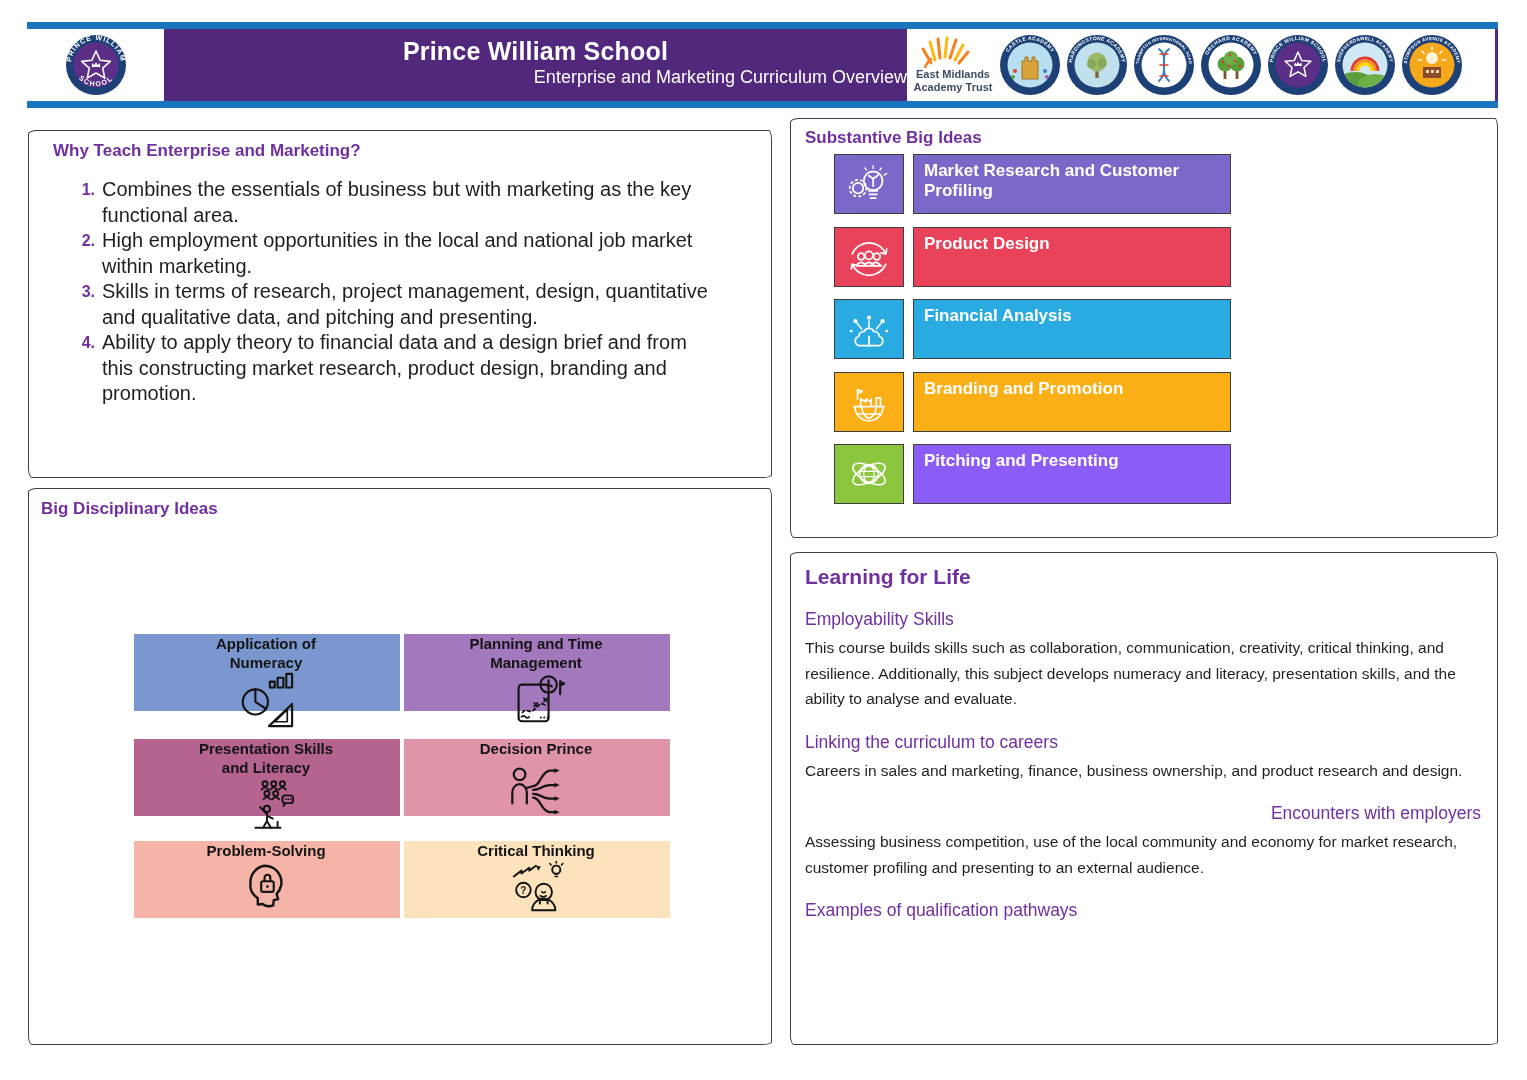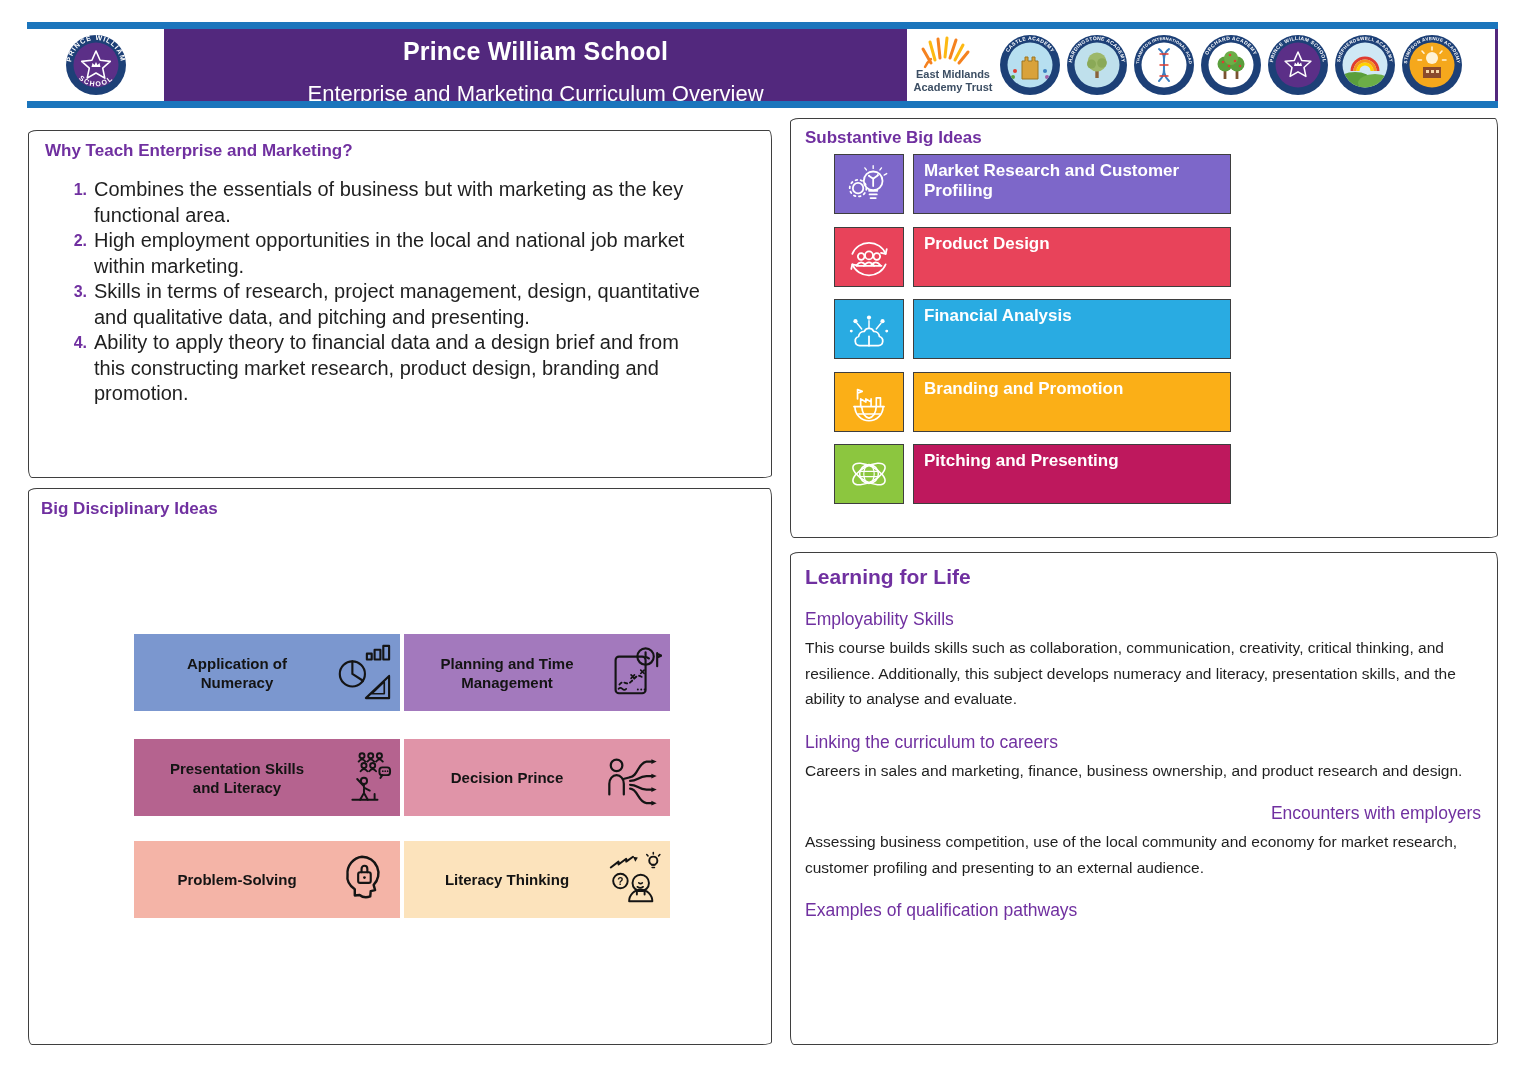--- a/index.html
+++ b/index.html
@@ -9,50 +9,50 @@
   
   #header{position:absolute;left:27px;top:22px;width:1471px;height:86px;}
   .stripe{position:absolute;left:0;width:100%;height:7px;}
   #stripe-top{top:0;}
   #stripe-bottom{bottom:0;}
   #band{position:absolute;left:0;top:7px;width:100%;height:72px;}
   #logo-box{position:absolute;left:0;top:0;width:137px;height:72px;background:#ffffff;
             display:flex;align-items:center;justify-content:center;}
   #title-wrap{position:absolute;left:137px;top:0;width:743px;height:72px;text-align:center;color:#fff;}
   #hdr-title{font-size:25px;font-weight:bold;margin-top:8px;letter-spacing:.2px;}
-  #hdr-sub{font-size:22px;margin-top:15px;}
+  #hdr-sub{font-size:18px;margin-top:1px;text-align:right;}
   #trust-box{position:absolute;right:3px;top:0;width:588px;height:72px;background:#ffffff;
              display:flex;align-items:center;gap:3px;padding:0 4px;box-sizing:border-box;}
   .badge{flex:0 0 auto;}
 
   
   .sketch{position:absolute;background:#fff;border:1.7px solid #3f3f3f;
           border-radius:9px 3px 10px 4px / 4px 10px 3px 9px;box-sizing:border-box;}
-  #box-why{left:28px;top:130px;width:744px;height:348px;padding:10px 16px;}
+  #box-why{left:28px;top:130px;width:744px;height:348px;padding:10px 24px;}
   #box-disc{left:28px;top:488px;width:744px;height:557px;padding:10px 12px;}
   #box-subst{left:790px;top:118px;width:708px;height:420px;padding:9px 14px;}
   #box-learn{left:790px;top:552px;width:708px;height:493px;padding:12px 16px 0 14px;}
 
   .purple-h{font-size:17px;font-weight:bold;}
 
   
   #why-list{margin:16px 0 0 18px;}
   .witem{display:flex;gap:7px;}
   .wnum{width:24px;text-align:right;font-weight:bold;font-size:16px;line-height:25.5px;flex:0 0 auto;}
   .wtext{width:614px;font-size:20px;line-height:25.5px;}
 
   
   .srow{position:absolute;left:0;top:0;width:100%;}
   .stile{position:absolute;width:70px;height:60px;border:1.6px solid #3e3e3e;box-sizing:border-box;
          display:flex;align-items:center;justify-content:center;}
   .sbar{position:absolute;left:122px;width:318px;height:60px;border:1.6px solid #3e3e3e;box-sizing:border-box;}
   .sbar-label{display:block;padding:6px 6px 0 10px;color:#fff;font-weight:bold;font-size:17px;}
 
   
-  .dtile{position:absolute;width:266px;height:77px;display:flex;align-items:center;box-sizing:border-box;padding:0 8px 0 6px;}
+  .dtile{position:absolute;width:266px;height:77px;display:flex;align-items:center;box-sizing:border-box;padding:0 8px 0 6px;flex-direction:column;}
   .dlabel{flex:1;text-align:center;font-weight:bold;font-size:15px;line-height:19px;color:#141414;padding:0 4px;}
   .dicon{flex:0 0 auto;}
 
   
   #learn-title{font-size:21px;font-weight:bold;}
   .lsec{margin-top:20px;}
   .lsec:first-of-type{margin-top:40px;}
   .lhead{font-size:17.5px;font-weight:normal;margin-bottom:5px;}
   .lbody{font-size:15.5px;line-height:25.5px;width:684px;}
 </style>
@@ -337,21 +337,21 @@
       <div class="stile" style="left: 43px; background-color: rgb(140, 198, 63);">
         <svg width="50" height="50" viewBox="0 0 48 48">
           <g fill="none" stroke="#fff" stroke-width="1.5" stroke-linecap="round">
             <circle cx="24" cy="24" r="9"></circle>
             <path d="M24,15 a5,9 0 0 0 0,18 a5,9 0 0 0 0,-18 M15.5,21.5 h17 M15.5,26.5 h17" stroke-width="1.1"></path>
             <ellipse cx="24" cy="24" rx="17" ry="7.5" transform="rotate(-28 24 24)"></ellipse>
             <ellipse cx="24" cy="24" rx="17" ry="7.5" transform="rotate(28 24 24)"></ellipse>
           </g>
         </svg>
       </div>
-      <div class="sbar" style="top: 0px; background-color: #be185d;">
+      <div class="sbar" style="top: 0px; background-color: #8b5cf6;">
         <span class="sbar-label">Pitching and Presenting</span>
       </div>
     </div>
   </div>
 
   <div id="box-disc" class="sketch">
     <div class="purple-h" style="color: rgb(112, 48, 160);">Big Disciplinary Ideas</div>
 
     <div class="dtile" style="left: 105px; top: 145px; background-color: rgb(123, 151, 207);">
       <span class="dlabel" style="max-width:150px;margin:0 auto">Application of Numeracy</span>
@@ -434,21 +434,21 @@
         <g fill="none" stroke="#141414" stroke-width="2.5" stroke-linejoin="round" stroke-linecap="round">
           <path d="M29,6 a17,17 0 0 1 12,29 l1.5,5.5 -4.5,1 -.5,5.5 c-4,1.5 -8,1 -11,-1.5 l-5,.5 v-6.5 c-5,-3.5 -8.5,-9 -7.5,-15 A17,17 0 0 1 29,6 z"></path>
           <rect x="25" y="22" width="13" height="11" rx="2" stroke-width="2.2"></rect>
           <path d="M28.5,22 v-3.5 a3,3.2 0 0 1 6,0 V22" stroke-width="2.2"></path>
         </g>
         <circle cx="31.5" cy="27.5" r="1.4" fill="#141414"></circle>
       </svg>
     </div>
 
     <div class="dtile" style="left: 375px; top: 352px; background-color: rgb(252, 227, 188);">
-      <span class="dlabel" style="max-width:140px;margin:0 auto">Literacy Thinking</span>
+      <span class="dlabel" style="max-width:140px;margin:0 auto">Critical Thinking</span>
       <svg class="dicon" width="58" height="58" viewBox="0 0 60 60">
         <g fill="none" stroke="#141414" stroke-width="2" stroke-linejoin="round" stroke-linecap="round">
           <path d="M7,17 L15,11 V14 L23,8 V11 L30,6"></path>
           <circle cx="51" cy="10" r="4.2"></circle>
           <path d="M51,3 v-1.5 M45.5,5 l-1.3,-1.3 M56.5,5 l1.3,-1.3 M49.3,14.5 h3.4 M49.8,17 h2.4" stroke-width="1.6"></path>
           <circle cx="17" cy="31" r="7.5"></circle>
           <circle cx="38" cy="33" r="8.5"></circle>
           <path d="M36,33 q1.8,1.6 3.6,0 M34.5,37 q3,2.2 6,0" stroke-width="1.7"></path>
           <path d="M34,41.5 v3.5 M42,41.5 v3.5"></path>
           <path d="M26,52 a12,12 0 0 1 24,0 z"></path>

